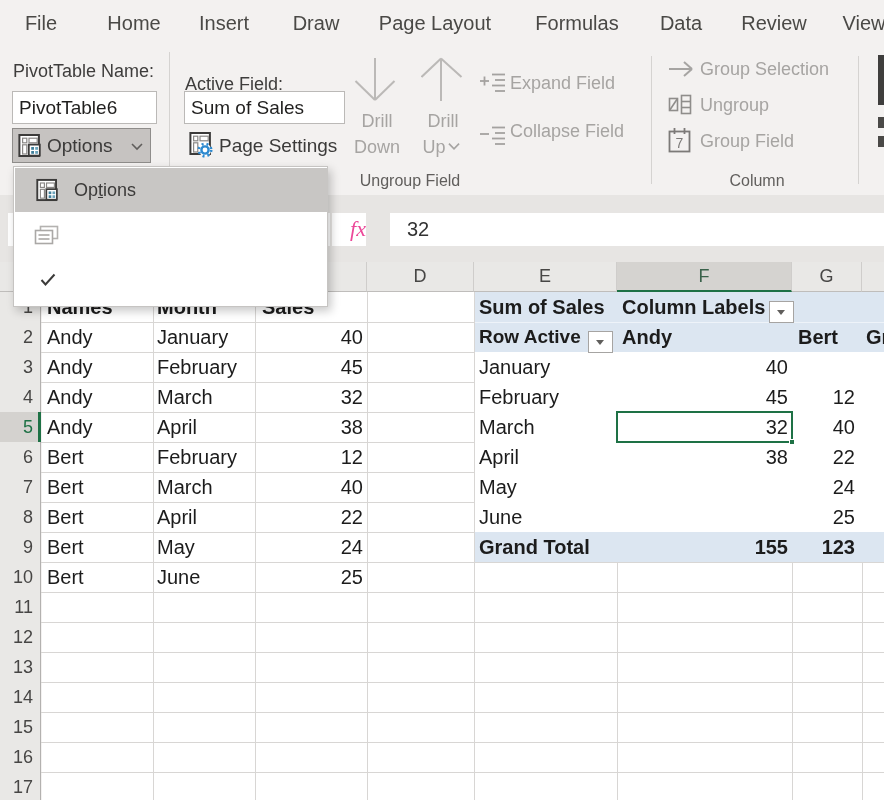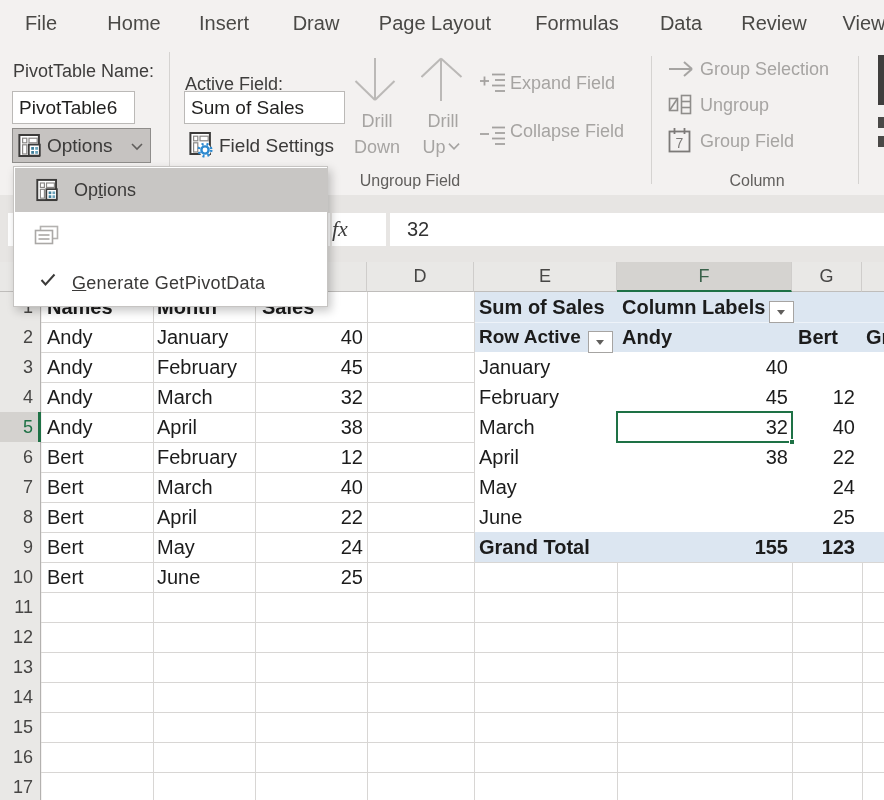--- a/index.html
+++ b/index.html
@@ -42,21 +42,21 @@
 <div class="tab" style="left:577px">Formulas</div>
 <div class="tab" style="left:681px">Data</div>
 <div class="tab" style="left:774px">Review</div>
 <div class="tab" style="left:864px">View</div>
 
 <div class="sep" style="left:169px;top:52px;height:138px"></div>
 <div class="sep" style="left:651px;top:56px;height:128px"></div>
 <div class="sep" style="left:858px;top:56px;height:128px"></div>
 
 <div class="rlabel" style="left:13px;top:61px">PivotTable Name:</div>
-<div class="rinput" style="left:12px;top:91px;width:123px;height:33px">PivotTable6</div>
+<div class="rinput" style="left:12px;top:91px;width:145px;height:33px">PivotTable6</div>
 
 <div class="abs" style="left:12px;top:128px;width:139px;height:35px;background:#c6c3c1;border:1px solid #8f8d8b"></div>
 <svg class="abs" style="left:17px;top:133px" width="25" height="25" viewBox="0 0 25 25">
  <rect x="2.4" y="2" width="19.5" height="21" fill="#fff" stroke="#3c3b3a" stroke-width="2"></rect>
  <rect x="5.6" y="5.2" width="4.2" height="4.6" fill="none" stroke="#8a8886" stroke-width="1.2"></rect>
  <rect x="12" y="5.2" width="8.2" height="4.6" fill="none" stroke="#8a8886" stroke-width="1.2"></rect>
  <rect x="5.6" y="11.8" width="4.2" height="9.2" fill="none" stroke="#8a8886" stroke-width="1.2"></rect>
  <rect x="11.8" y="11.6" width="11" height="11" fill="#fff" stroke="#3c3b3a" stroke-width="1.8"></rect>
  <rect x="14.2" y="14" width="2.8" height="2.8" fill="#41809c"></rect>
     <rect x="18.2" y="14" width="2.8" height="2.8" fill="#6ba4bb"></rect>
@@ -72,21 +72,21 @@
 <div class="rinput" style="left:184px;top:91px;width:161px;height:33px">Sum of Sales</div>
 
 <svg class="abs" style="left:188px;top:131px" width="26" height="27" viewBox="0 0 26 27">
  <rect x="2.4" y="2" width="19.5" height="21" fill="#fff" stroke="#3c3b3a" stroke-width="2"></rect>
  <rect x="5.6" y="5.2" width="4.2" height="4.6" fill="none" stroke="#8a8886" stroke-width="1.2"></rect>
  <rect x="12" y="5.2" width="8.2" height="4.6" fill="none" stroke="#8a8886" stroke-width="1.2"></rect>
  <rect x="5.6" y="11.8" width="4.2" height="9.2" fill="none" stroke="#8a8886" stroke-width="1.2"></rect>
  <circle cx="17" cy="19" r="6.2" fill="#fff" stroke="#2e8ad0" stroke-width="2.6" stroke-dasharray="2 3"></circle>
  <circle cx="17" cy="19" r="3.6" fill="none" stroke="#2e8ad0" stroke-width="2.4"></circle>
 </svg>
-<div class="rtext" style="left:219px;top:133px;color:#3b3a39;font-size:19px">Field Settings</div>
+<div class="rtext" style="left:219px;top:133px;color:#3b3a39;font-size:19px">Page Settings</div>
 
 <svg class="abs" style="left:354px;top:56px" width="44" height="46" viewBox="0 0 44 46">
  <line x1="21" y1="2" x2="21" y2="43" stroke="#bbb9b7" stroke-width="2"></line>
  <line x1="1.5" y1="25" x2="21" y2="44" stroke="#bbb9b7" stroke-width="2"></line>
  <line x1="40.5" y1="25" x2="21" y2="44" stroke="#bbb9b7" stroke-width="2"></line>
 </svg>
 <div class="rtext gray" style="left:377px;top:108px;transform:translateX(-50%)">Drill</div>
 <div class="rtext gray" style="left:377px;top:134px;transform:translateX(-50%)">Down</div>
 <svg class="abs" style="left:421px;top:57px" width="42" height="46" viewBox="0 0 42 46">
  <line x1="20" y1="2.5" x2="20" y2="44" stroke="#bbb9b7" stroke-width="2"></line>
@@ -140,21 +140,21 @@
 </svg>
 <div class="rtext gray" style="left:700px;top:128px">Group Field</div>
 <div class="glabel" style="left:757px;top:172px">Column</div>
 
 <div class="abs" style="left:878px;top:55px;width:6px;height:50px;background:#3f3e3d"></div>
 <div class="abs" style="left:878px;top:117px;width:6px;height:11px;background:#4a4947"></div>
 <div class="abs" style="left:878px;top:136px;width:6px;height:11px;background:#4a4947"></div>
 
 <div class="fstrip"></div>
 <div class="wbox" style="left:8px;width:322px"></div>
-<div class="wbox" style="left:332px;width:54px;text-align:left;font-family:'Liberation Serif',serif;font-style:italic;font-size:22px;color:#404040;line-height:32px">fx</div>
+<div class="wbox" style="left:332px;width:34px;text-align:right;font-family:'Liberation Serif',serif;font-style:italic;font-size:22px;color:#ec4899;line-height:32px">fx</div>
 <div class="wbox" style="left:390px;width:494px;font-size:20px;color:#333;line-height:33px;padding-left:17px">32</div>
 
 <div class="hdr" style="left:0;width:41px"></div>
 <div class="hdr" style="left:41px;width:112px">A</div>
 <div class="hdr" style="left:153px;width:102px">B</div>
 <div class="hdr" style="left:255px;width:112px">C</div>
 <div class="hdr" style="left:367px;width:107px">D</div>
 <div class="hdr" style="left:474px;width:143px">E</div>
 <div class="hdr" style="left:617px;width:175px;background:#d5d3d0;color:#39614a;border-bottom:2px solid #1e7145;line-height:28px">F</div>
 <div class="hdr" style="left:792px;width:70px">G</div>
@@ -286,14 +286,13 @@
  <div class="mtext" style="left:60px;top:13px;color:#3b3a39">Op<u>t</u>ions</div>
  <svg class="abs" style="left:20px;top:58px" width="25" height="24" viewBox="0 0 25 24">
   <rect x="6.5" y="1.5" width="17" height="12" fill="#fff" stroke="#b4b2b0" stroke-width="1.6"></rect>
   <rect x="1.5" y="5.5" width="17" height="13" fill="#fff" stroke="#aaa8a6" stroke-width="1.6"></rect>
   <line x1="4.5" y1="10" x2="15.5" y2="10" stroke="#aaa8a6" stroke-width="1.6"></line>
   <line x1="4.5" y1="14" x2="15.5" y2="14" stroke="#aaa8a6" stroke-width="1.6"></line>
  </svg>
  <svg class="abs" style="left:26px;top:106px" width="16" height="14" viewBox="0 0 16 14">
   <polyline points="1.5,7 5.5,11.5 14.5,1.5" fill="none" stroke="#3b3a39" stroke-width="2"></polyline>
  </svg>
- <div class="mtext" style="left:58px;top:106px;color:#3b3a39;letter-spacing:.3px"><u>G</u>enerate GetPivotData</div>
 </div>
 
 </body></html>

